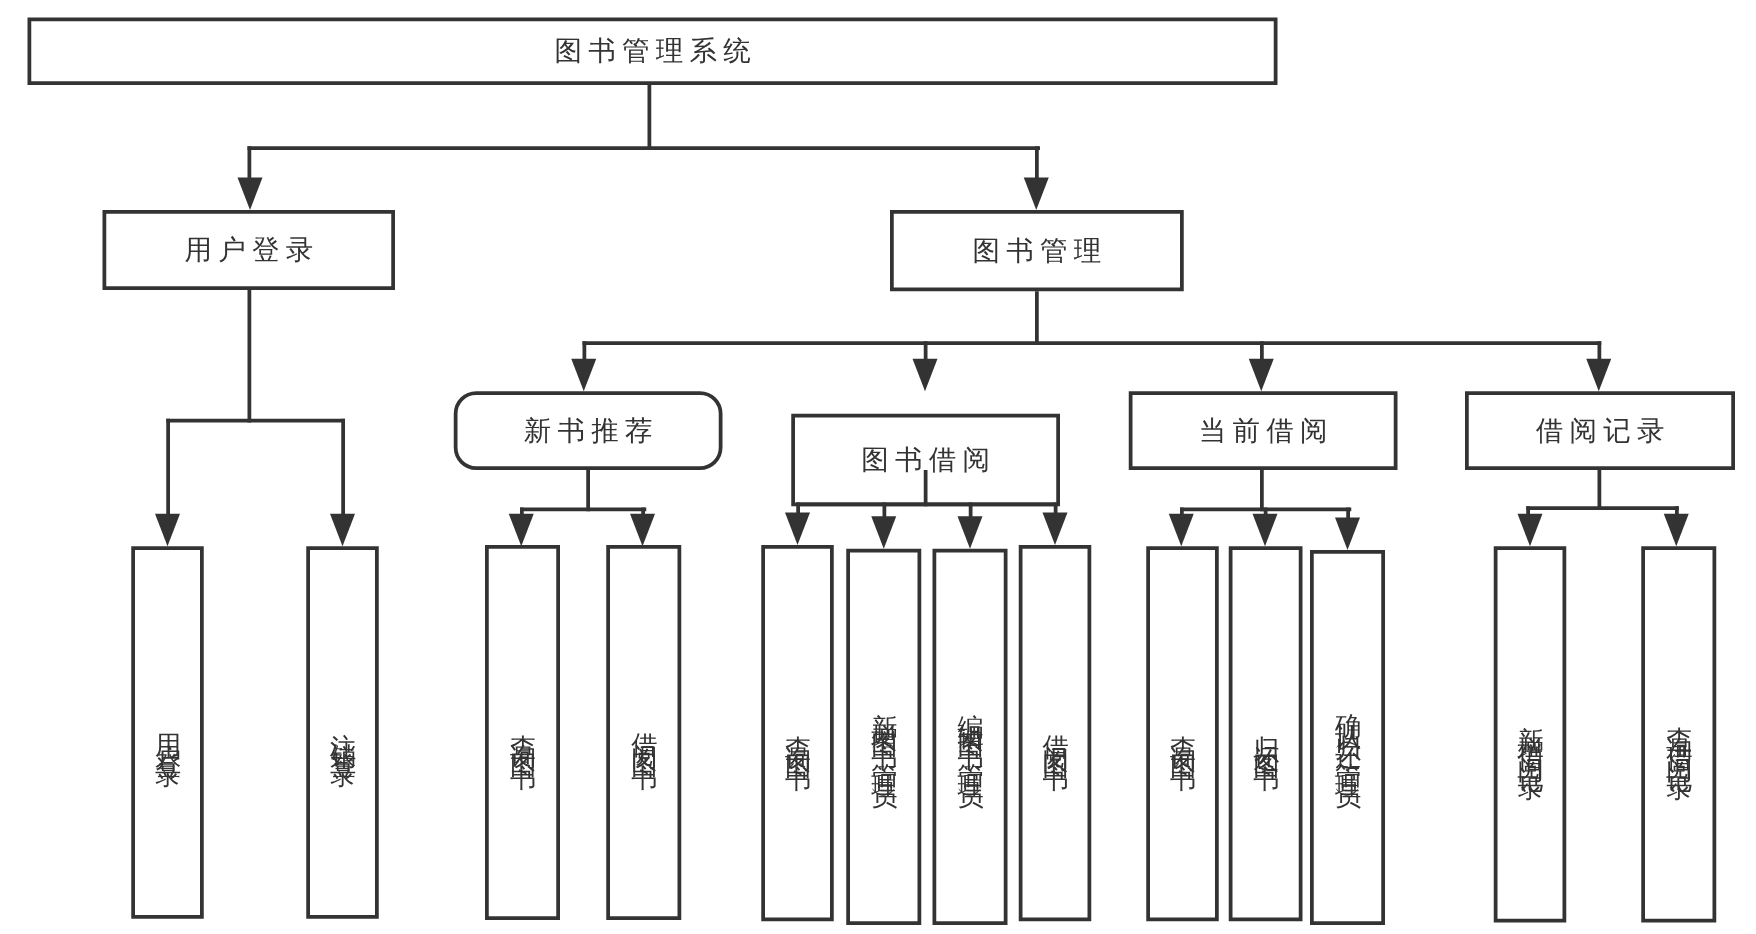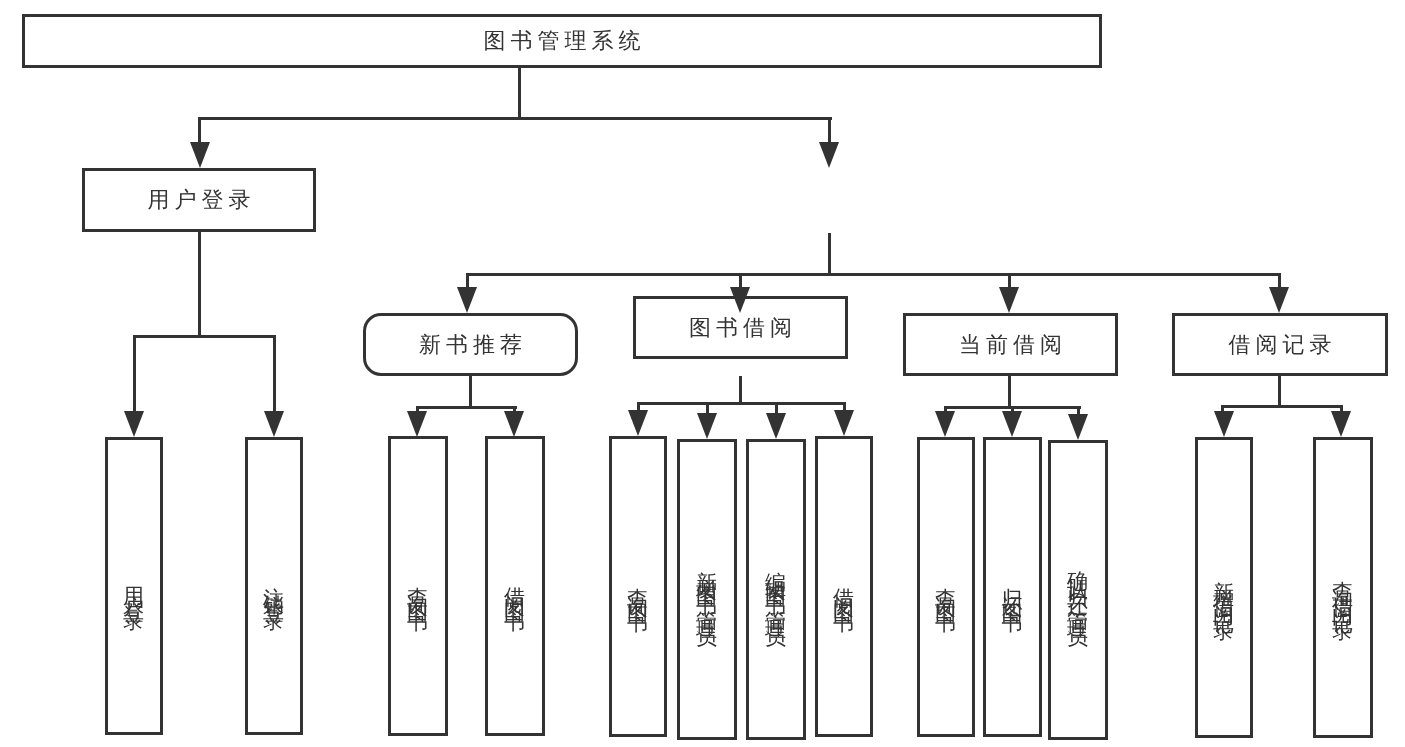--- a/index.html
+++ b/index.html
@@ -27,34 +27,37 @@
     position:absolute; right:6px; bottom:5px; z-index:10;
     font-size:20px; color:#b5b5b5; letter-spacing:1px; white-space:nowrap;
     text-shadow:1px 1px 0 #ffffff;
   }
 </style>
 </head>
 <body>
 
 <div class="stage">
 
-  <div class="node" style="left:22px;top:14px;width:1080px;height:54px;">
+  <div class="node" style="left:22px;top:14px;width:1000px;height:54px;">
     <span class="h-label">图书管理系统</span>
   </div>
 
   <div class="node" style="left:82px;top:168px;width:234px;height:64px;">
     <span class="h-label">用户登录</span>
   </div>
 
+  <div class="node" style="left:712px;top:168px;width:235px;height:65px;">
+    <span class="h-label">图书管理</span>
+  </div>
 
   <div class="node" style="left:363px;top:313px;width:215px;height:63px;border-radius:18px;">
     <span class="h-label">新书推荐</span>
   </div>
 
-  <div class="node" style="left:633px;top:296px;width:215px;height:63px;">
+  <div class="node" style="left:633px;top:331px;width:215px;height:74px;">
     <span class="h-label">图书借阅</span>
   </div>
 
   <div class="node" style="left:903px;top:313px;width:215px;height:63px;">
     <span class="h-label">当前借阅</span>
   </div>
 
   <div class="node" style="left:1172px;top:313px;width:216px;height:63px;">
     <span class="h-label">借阅记录</span>
   </div>

